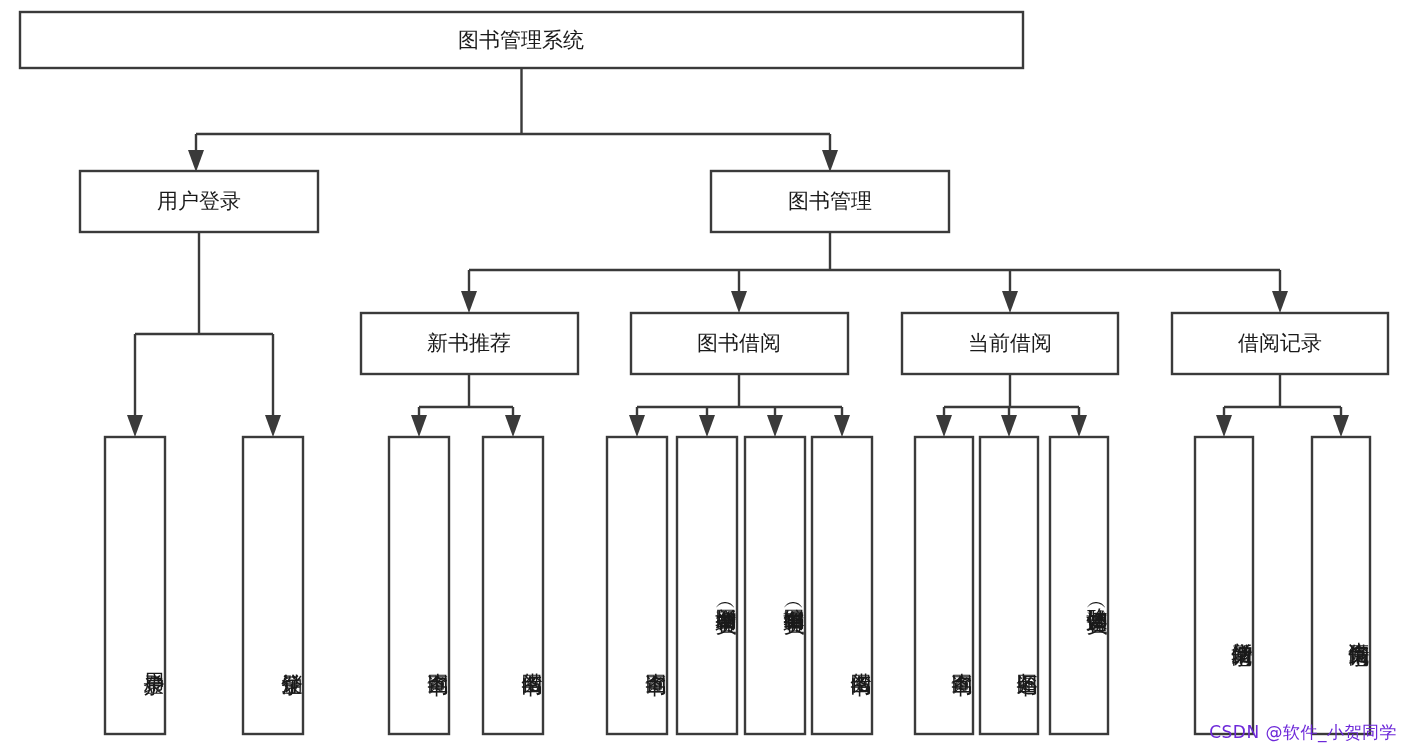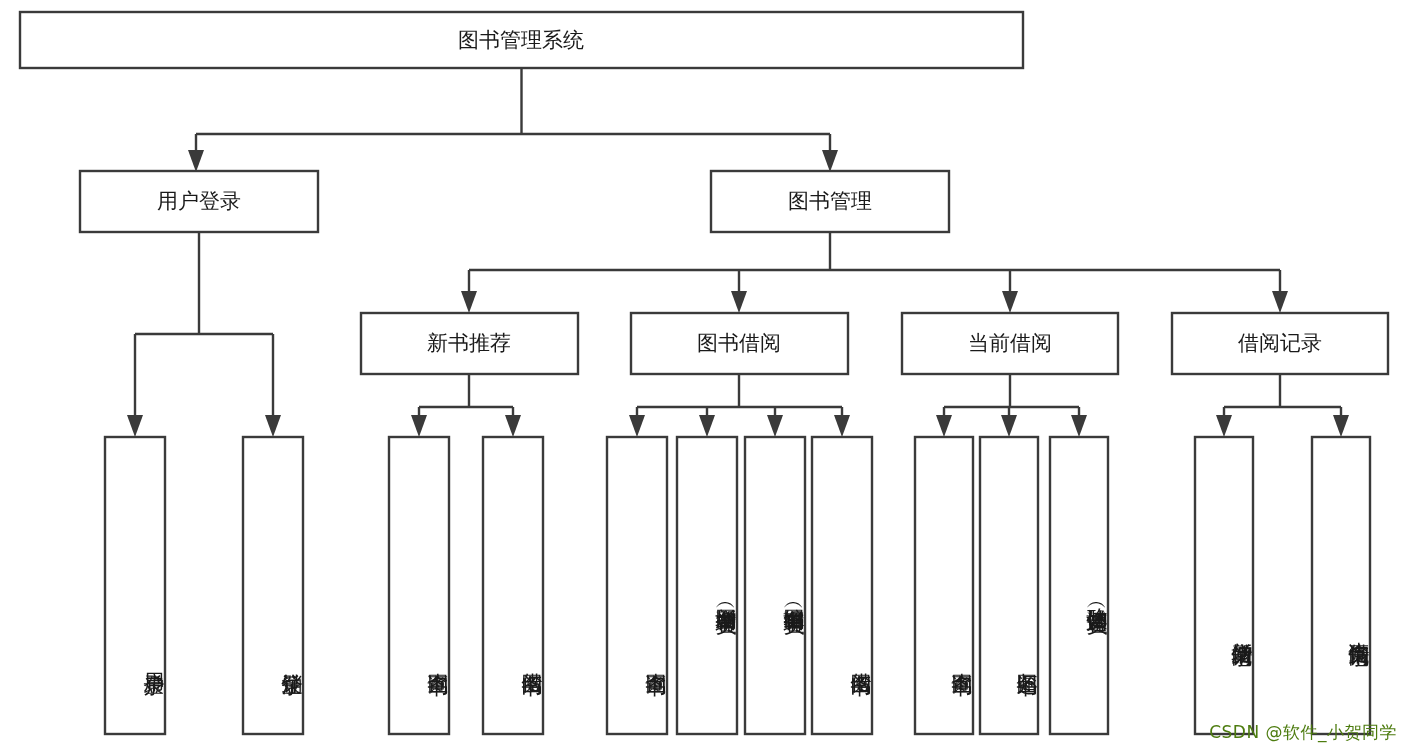--- a/index.html
+++ b/index.html
@@ -64,21 +64,21 @@
     display: flex;
     align-items: flex-start;
     justify-content: center;
   }
   .watermark {
     position: absolute;
     right: 8px;
     bottom: 3px;
     font-family: "DejaVu Sans", "Liberation Sans", sans-serif;
     font-size: 17px;
-    color: #4d7c0f;
+    color: #6d28d9;
     white-space: nowrap;
     letter-spacing: 0.5px;
   }
 </style>
 </head>
 <body>
 
 <div id="diagram-root">
 
   <svg class="diagram-canvas" viewBox="0 0 1405 747" xmlns="http://www.w3.org/2000/svg">

